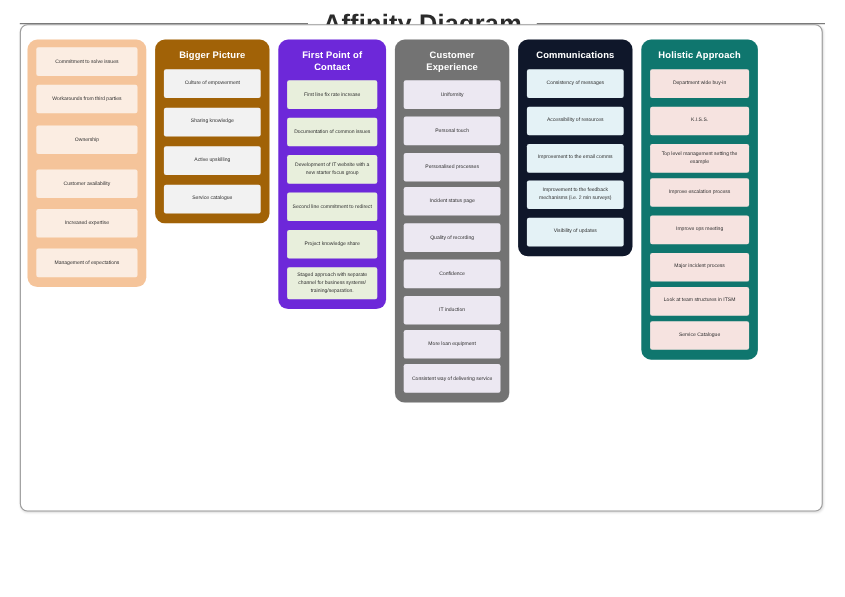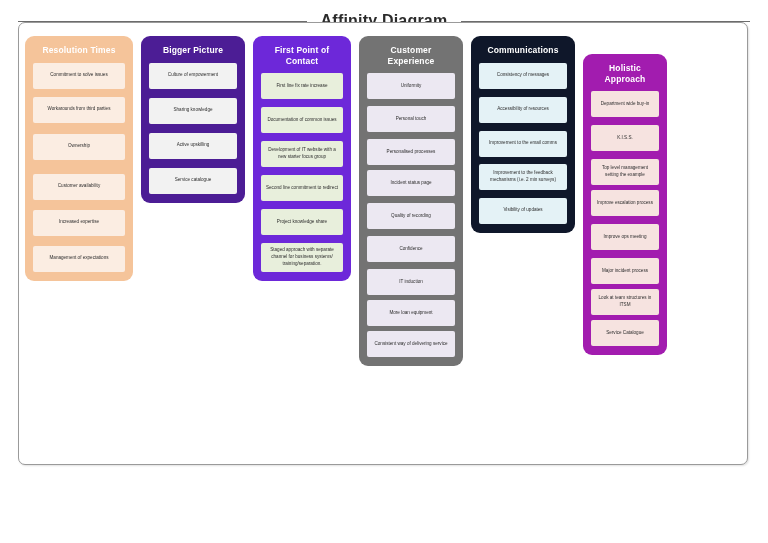--- a/index.html
+++ b/index.html
@@ -28,21 +28,21 @@
   }
   .title-rule {
     flex: 1 1 auto;
     height: 1px;
     background: #6d6d6d;
   }
   .title-rule.left  { margin-left: 0; }
   .title-rule.right { margin-right: 0; }
   .board-title {
     flex: 0 0 auto;
-    font-size: 16px;
+    font-size: 23px;
     font-weight: bold;
     color: #2b2b2b;
     letter-spacing: 0.2px;
     white-space: nowrap;
     padding: 0 4px;
   }
 
   
   .board {
     position: absolute;
@@ -104,29 +104,28 @@
 <div class="title-row">
   <div class="title-rule left"></div>
   <div class="board-title">Affinity Diagram</div>
   <div class="title-rule right"></div>
 </div>
 
 <div class="board"></div>
 
 <div class="columns" id="columns-root">
     <div class="column" style="background: rgb(245, 196, 154); width: 108px;">
-      <div class="column-title">Resolution Times</div>
       <div class="card" style="background: rgb(251, 237, 226);">Commitment to solve issues</div>
       <div class="card" style="background: rgb(251, 237, 226); margin-top: 8px;">Workarounds from third parties</div>
       <div class="card" style="background: rgb(251, 237, 226); margin-top: 11px;">Ownership</div>
       <div class="card" style="background: rgb(251, 237, 226); margin-top: 14px;">Customer availability</div>
       <div class="card" style="background: rgb(251, 237, 226); margin-top: 10px;">Increased expertise</div>
       <div class="card" style="background: rgb(251, 237, 226); margin-top: 10px;">Management of expectations</div>
     </div>
-    <div class="column" style="background: #4c1d95; width: 104px;">
+    <div class="column" style="background: #a16207; width: 104px;">
       <div class="column-title">Bigger Picture</div>
       <div class="card" style="background: rgb(242, 242, 242);">Culture of empowerment</div>
       <div class="card" style="background: rgb(242, 242, 242); margin-top: 9px;">Sharing knowledge</div>
       <div class="card" style="background: rgb(242, 242, 242); margin-top: 9px;">Active upskilling</div>
       <div class="card" style="background: rgb(242, 242, 242); margin-top: 9px;">Service catalogue</div>
     </div>
     <div class="column" style="background: #6d28d9; width: 98px;">
       <div class="column-title">First Point of Contact</div>
       <div class="card" style="background: rgb(232, 239, 220);">First line fix rate increase</div>
       <div class="card" style="background: rgb(232, 239, 220); margin-top: 8px;">Documentation of common issues</div>
@@ -148,21 +147,21 @@
       <div class="card" style="background: rgb(236, 232, 242); margin-top: 5px;">Consistent way of delivering service</div>
     </div>
     <div class="column" style="background: #0f172a; width: 104px;">
       <div class="column-title">Communications</div>
       <div class="card" style="background: rgb(228, 242, 246);">Consistency of messages</div>
       <div class="card" style="background: rgb(228, 242, 246); margin-top: 8px;">Accessibility of resources</div>
       <div class="card" style="background: rgb(228, 242, 246); margin-top: 8px;">Improvement to the email comms</div>
       <div class="card" style="background: rgb(228, 242, 246); margin-top: 7px;">Improvement to the feedback mechanisms (i.e. 2 min surveys)</div>
       <div class="card" style="background: rgb(228, 242, 246); margin-top: 8px;">Visibility of updates</div>
     </div>
-    <div class="column" style="background: #a21caf; width: 84px; margin-top: 18px;">
+    <div class="column" style="background: #0f766e; width: 106px;">
       <div class="column-title">Holistic Approach</div>
       <div class="card" style="background: rgb(246, 227, 224);">Department wide buy-in</div>
       <div class="card" style="background: rgb(246, 227, 224); margin-top: 8px;">K.I.S.S.</div>
       <div class="card" style="background: rgb(246, 227, 224); margin-top: 8px;">Top level management setting the example</div>
       <div class="card" style="background: rgb(246, 227, 224); margin-top: 5px;">Improve escalation process</div>
       <div class="card" style="background: rgb(246, 227, 224); margin-top: 8px;">Improve ops meeting</div>
       <div class="card" style="background: rgb(246, 227, 224); margin-top: 8px;">Major incident process</div>
       <div class="card" style="background: rgb(246, 227, 224); margin-top: 5px;">Look at team structures in ITSM</div>
       <div class="card" style="background: rgb(246, 227, 224); margin-top: 5px;">Service Catalogue</div>
     </div>

